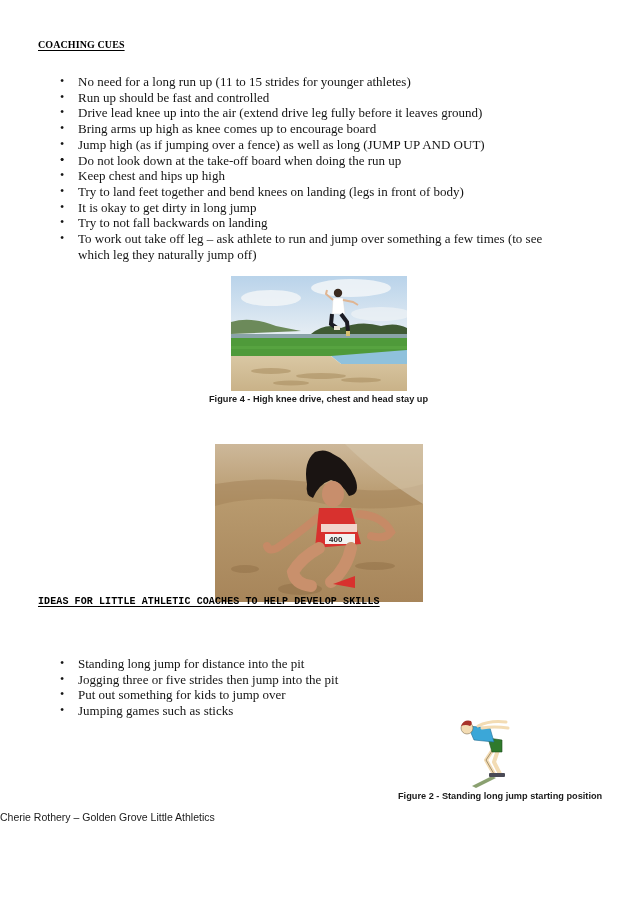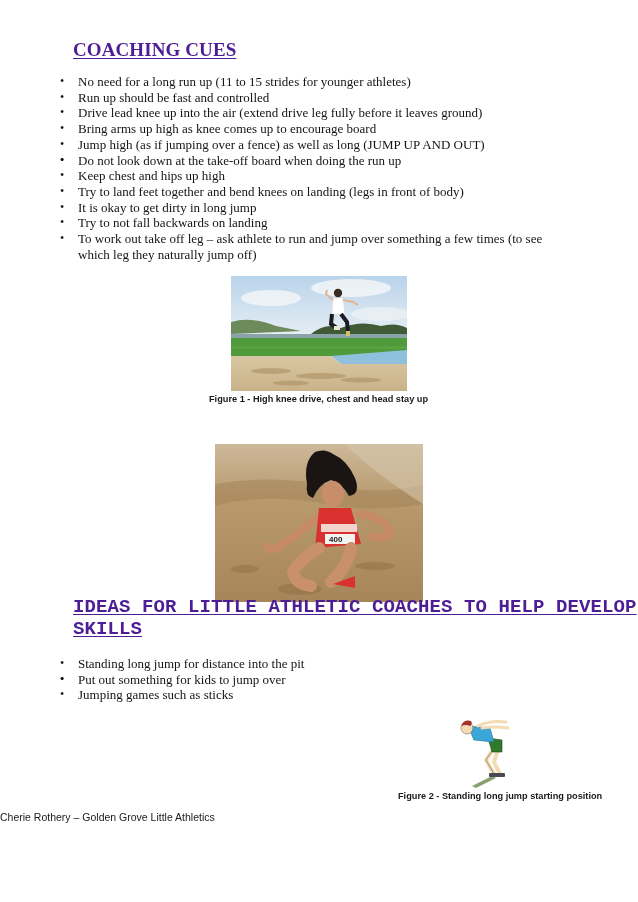--- a/index.html
+++ b/index.html
@@ -12,26 +12,25 @@
     body {
       position: relative;
       font-family: "Liberation Serif", serif;
       color: #111111;
     }
     .heading {
       position: absolute;
       left: 38px;
       font-family: "Liberation Serif", serif;
       font-weight: bold;
-      font-size: 19px;
+      font-size: 10px;
       text-decoration: underline;
       text-underline-offset: 2px;
       letter-spacing: 0.1px;
-      color: #4c1d95;
-      margin-left: 35px;
+      color: #000000;
     }
     #h1 { top: 39px; }
     #h2 { top: 596px; font-family: Liberation Mono, monospace; }
     ul.cues {
       position: absolute;
       left: 0;
       list-style: none;
       width: 600px;
     }
     ul.cues li {
@@ -137,21 +136,21 @@
     <circle cx="107" cy="17" r="4.2" fill="#3a2a20"></circle>
     <path d="M102 22 L112 22 L114 38 L101 38 Z" fill="#ffffff" stroke="#d8d8d8" stroke-width="0.5"></path>
     <path d="M102 24 L95 18 L96 14" stroke="#e0b592" stroke-width="2" fill="none"></path>
     <path d="M112 24 L122 26 L127 29" stroke="#e0b592" stroke-width="2" fill="none"></path>
     <path d="M101 38 L100 48 L106 52" stroke="#1c1c24" stroke-width="4" fill="none"></path>
     <path d="M110 38 L116 46 L117 55" stroke="#1c1c24" stroke-width="4" fill="none"></path>
     <rect x="103" y="50" width="6" height="4" fill="#ece6d6"></rect>
     <rect x="115" y="55" width="4" height="5" fill="#d8c070"></rect>
   </svg>
 </div>
-<div id="fig1-cap" class="caption">Figure 1 - High knee drive, chest and head stay up</div>
+<div id="fig1-cap" class="caption">Figure 4 - High knee drive, chest and head stay up</div>
 
 <div id="fig2" class="figure">
   <svg width="208" height="158" viewBox="0 0 208 158">
     <defs>
       <linearGradient id="sand2" x1="0" y1="0" x2="0" y2="1">
         <stop offset="0" stop-color="#cdb89a"></stop>
         <stop offset="0.35" stop-color="#b89a6e"></stop>
         <stop offset="1" stop-color="#a7855a"></stop>
       </linearGradient>
     </defs>
@@ -179,21 +178,21 @@
     <path d="M104 104 Q 86 114 78 128 Q 80 140 96 142" stroke="#c9906c" stroke-width="12" fill="none" stroke-linecap="round"></path>
     <path d="M136 104 Q 132 124 116 138" stroke="#c9906c" stroke-width="12" fill="none" stroke-linecap="round"></path>
     <path d="M118 140 L140 144 L140 132 Z" fill="#d8312e"></path>
   </svg>
 </div>
 
 <div id="h2" class="heading">IDEAS FOR LITTLE ATHLETIC COACHES TO HELP DEVELOP SKILLS</div>
 
 <ul id="list2" class="cues">
   <li><span class="bullet">•</span><span>Standing long jump for distance into the pit</span></li>
-  <li><span class="bullet">•</span></li>
+  <li><span class="bullet">•</span><span>Jogging three or five strides then jump into the pit</span></li>
   <li><span class="bullet">•</span><span>Put out something for kids to jump over</span></li>
   <li><span class="bullet">•</span><span>Jumping games such as sticks</span></li>
 </ul>
 
 <div id="fig3" class="figure">
   <svg width="60" height="74" viewBox="0 0 60 74">
 
     <path d="M14 72 L34 62 L38 64 L18 74 Z" fill="#8aa070"></path>
 
     <path d="M36 34 L28 46 L36 60" stroke="#f3dcb4" stroke-width="4" fill="none" stroke-linejoin="round"></path>

